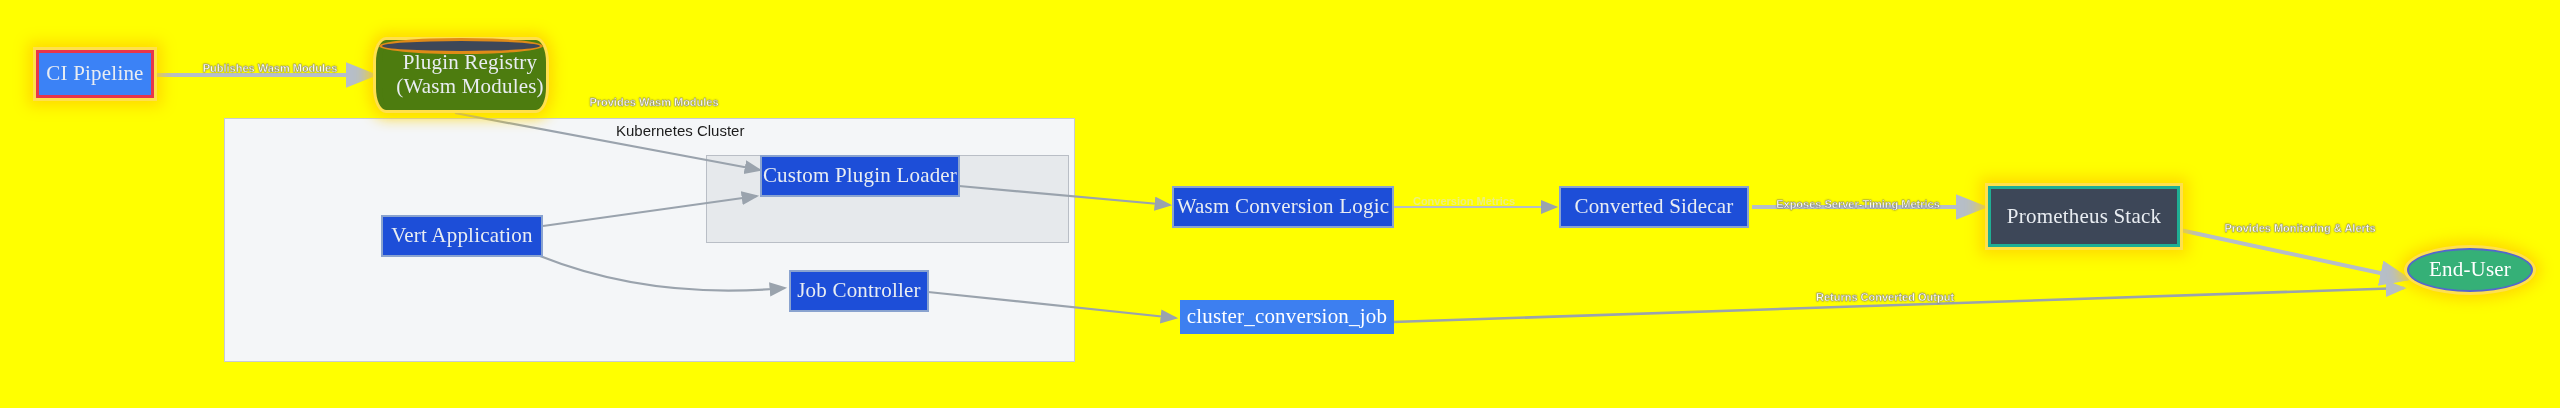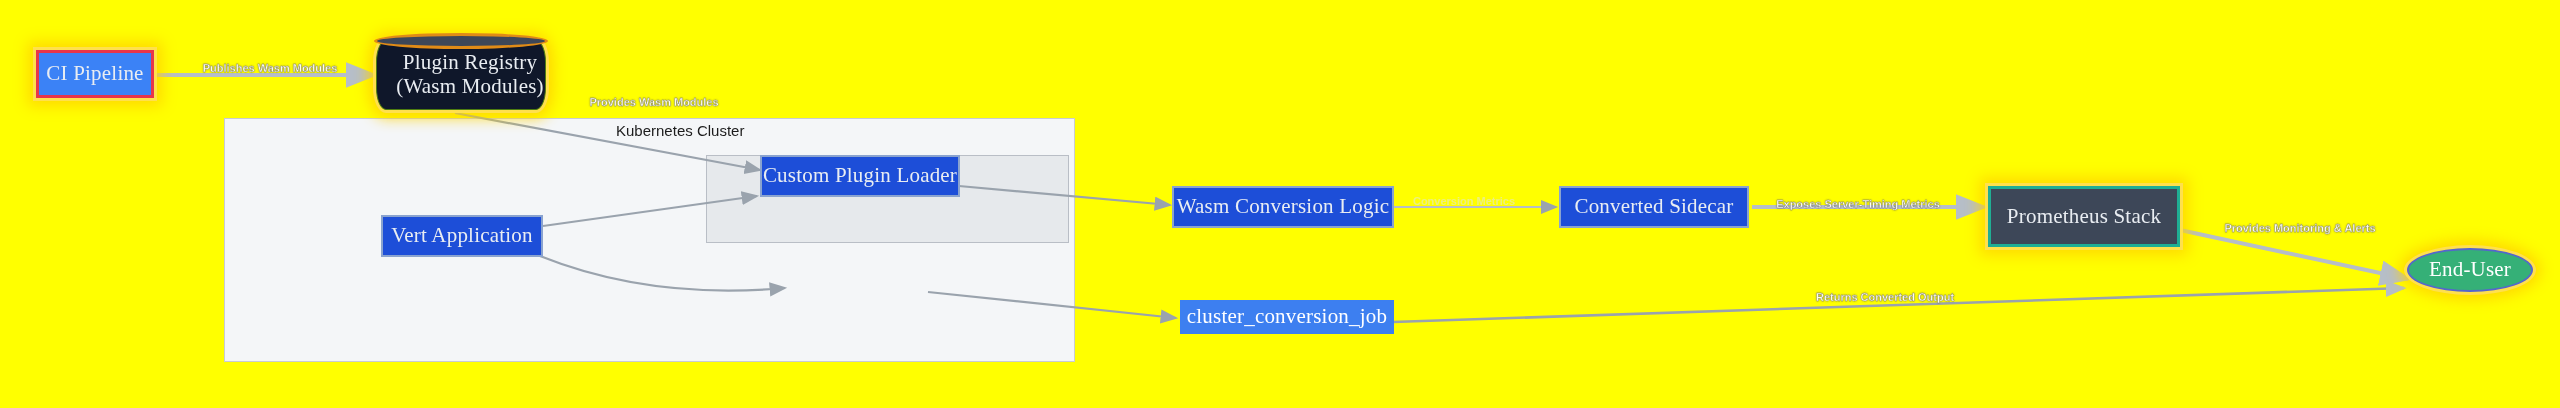--- a/index.html
+++ b/index.html
@@ -42,21 +42,21 @@
     color:#e9edf2;
     font-size:21px;
     line-height:1.12;
     text-align:center;
     white-space:nowrap;
     letter-spacing:.2px;
   }
   .slate{ background:#1d4ed8; border:2px solid #8aa3cf; }
   .slate-red{ background:#3b82f6; border:3px solid #e8344a;
               box-shadow:0 0 0 3px #ffe04d, 0 0 14px 8px rgba(255,210,0,.85); }
-  .slate-orange{ background:#0f172a; border:1px solid #4d7c0f;
+  .slate-orange{ background:#4d7c0f; border:6px solid #4d7c0f;
               box-shadow:0 0 0 3px #ffe04d, 0 0 14px 8px rgba(255,210,0,.85);padding-left:18px; }
   .slate-teal{ background:#3d4758; border:3px solid #1fae94;
               box-shadow:0 0 0 3px #ffe04d, 0 0 14px 8px rgba(255,210,0,.85); }
   .blue{ background:#3d7ff0; border:2px solid #3d7ff0; color:#ffffff; }
   .green-ellipse{
     background:#35b077; border:2px solid #5566cc; border-radius:50%;
     color:#ffffff;
     box-shadow:0 0 0 3px #ffe04d, 0 0 14px 8px rgba(255,210,0,.85);
   }
   .cylinder{ border-radius:10px/22px; }
@@ -141,20 +141,23 @@
   </div>
 
   <div class="node slate" style="left:760px;top:155px;width:200px;height:42px;">
     <span>Custom Plugin Loader</span>
   </div>
 
   <div class="node slate" style="left:381px;top:215px;width:162px;height:42px;">
     <span>Vert Application</span>
   </div>
 
+  <div class="node slate" style="left:789px;top:270px;width:140px;height:42px;">
+    <span>Job Controller</span>
+  </div>
 
   <div class="node slate" style="left:1172px;top:186px;width:222px;height:42px;">
     <span>Wasm Conversion Logic</span>
   </div>
 
   <div class="node slate" style="left:1559px;top:186px;width:190px;height:42px;">
     <span>Converted Sidecar</span>
   </div>
 
   <div class="node blue" style="left:1180px;top:300px;width:214px;height:34px;">

